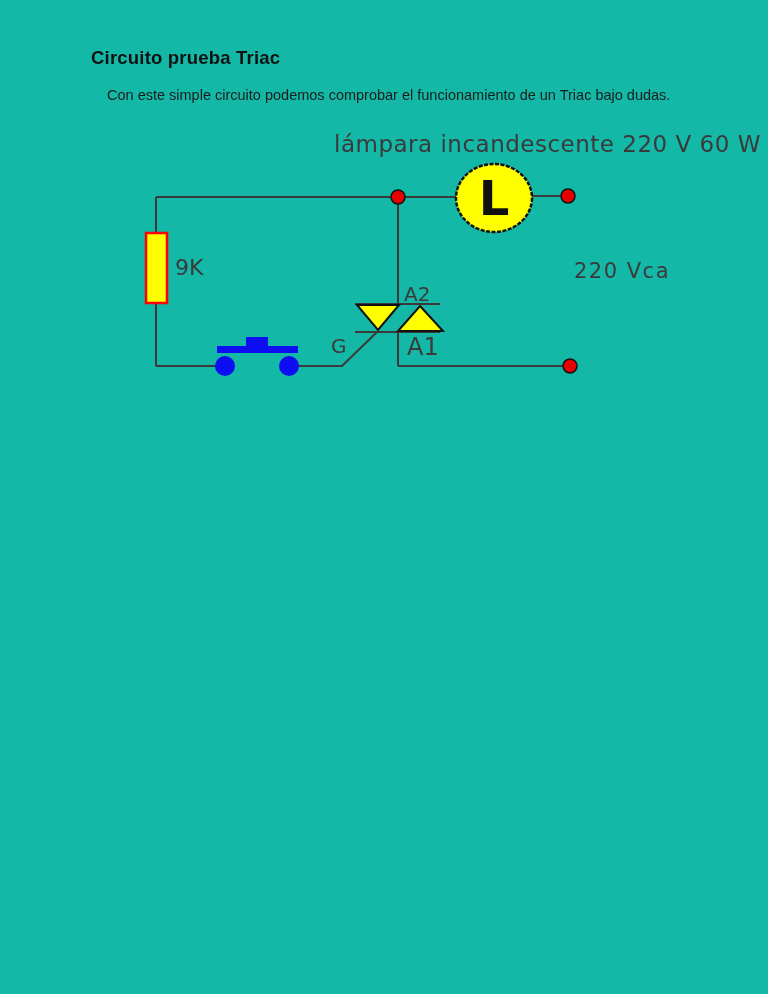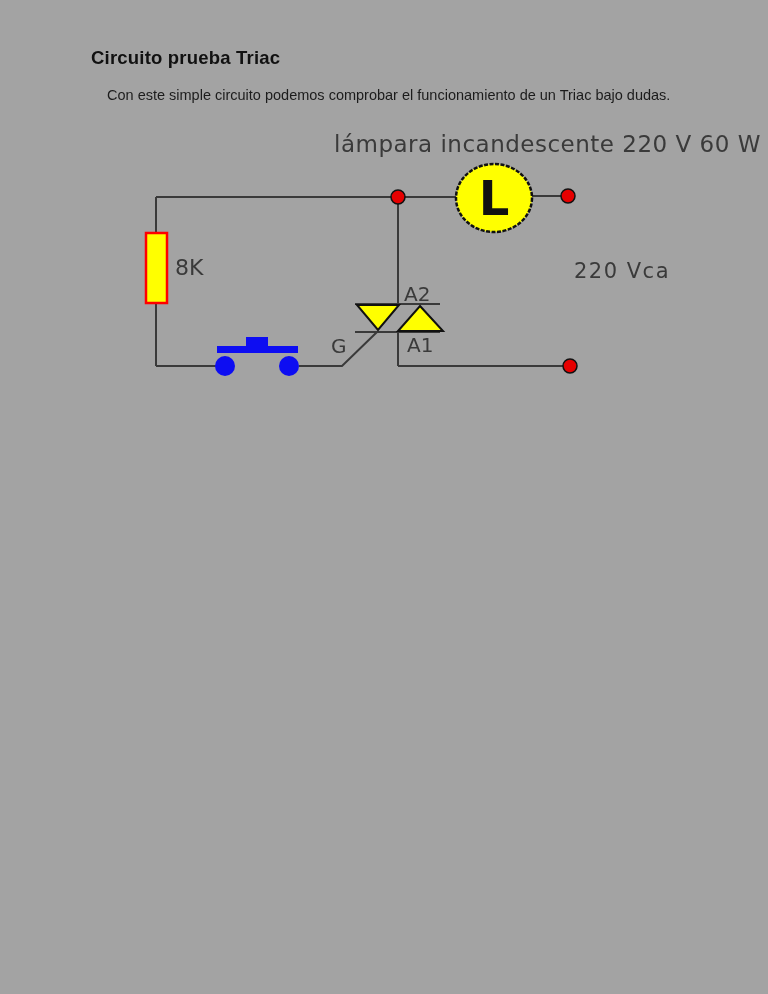--- a/index.html
+++ b/index.html
@@ -4,21 +4,21 @@
 <style>
   html, body {
     margin: 0;
     padding: 0;
     background: #ffffff;
   }
   .page {
     position: relative;
     width: 768px;
     height: 994px;
-    background: #a3a3a3;
+    background: #14b8a6;
     overflow: hidden;
     font-family: "Liberation Sans", sans-serif;
   }
   .title {
     position: absolute;
     left: 91px;
     top: 47px;
     margin: 0;
     font-size: 18.5px;
     font-weight: bold;
@@ -49,21 +49,21 @@
     position: absolute;
     color: #3a3a3a;
     font-family: "DejaVu Sans", sans-serif;
     white-space: nowrap;
     line-height: 1;
   }
   .lamp-caption   { left: 299px; top: 133px; font-size: 23px; letter-spacing: 0.5px; margin-left: 35px; }
   .resistor-value { left: 175px; top: 257px; font-size: 22px; }
   .supply-voltage { left: 574px; top: 261px; font-size: 21px; letter-spacing: 1.5px; text-align: right; }
   .label-a2       { left: 404px; top: 284px; font-size: 20px; }
-  .label-a1       { left: 407px; top: 335px; font-size: 20px; }
+  .label-a1       { left: 407px; top: 335px; font-size: 24px; }
   .label-g        { left: 331px; top: 336px; font-size: 20px; }
 </style>
 </head>
 <body>
 
 <div class="page">
 
   <h1 class="title">Circuito prueba Triac</h1>
   <p class="subtitle">Con este simple circuito podemos comprobar el funcionamiento de un Triac bajo dudas.</p>
 
@@ -100,20 +100,20 @@
         <ellipse cx="494" cy="198" rx="38" ry="34" fill="#ffff00" stroke="#111111" stroke-width="2.5" stroke-dasharray="4 1.5"></ellipse>
         <text x="494" y="215" text-anchor="middle" font-family="DejaVu Sans, sans-serif" font-size="48" font-weight="bold" fill="#111111">L</text>
       </g>
 
       <circle cx="398" cy="197" r="7" fill="#e60000" stroke="#111111" stroke-width="1.5"></circle>
       <circle cx="568" cy="196" r="7" fill="#e60000" stroke="#111111" stroke-width="1.5"></circle>
       <circle cx="570" cy="366" r="7" fill="#e60000" stroke="#111111" stroke-width="1.5"></circle>
     </svg>
 
     <div class="diag-label lamp-caption">lámpara incandescente 220 V 60 W</div>
-    <div class="diag-label resistor-value">8K</div>
+    <div class="diag-label resistor-value">9K</div>
     <div class="diag-label supply-voltage">220 Vca</div>
     <div class="diag-label label-a2">A2</div>
     <div class="diag-label label-a1">A1</div>
     <div class="diag-label label-g">G</div>
   </div>
 
 </div>
 
 </body></html>

